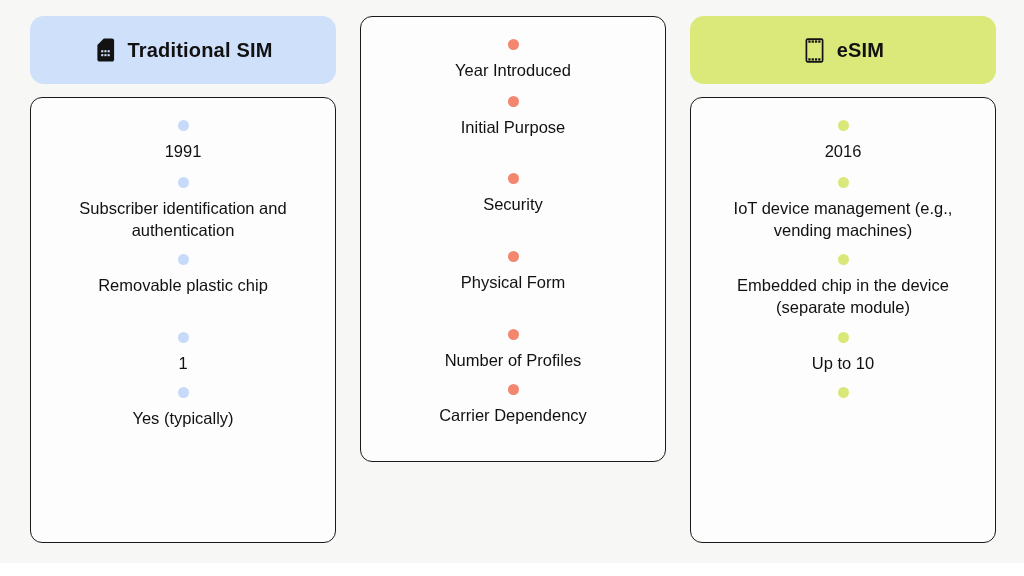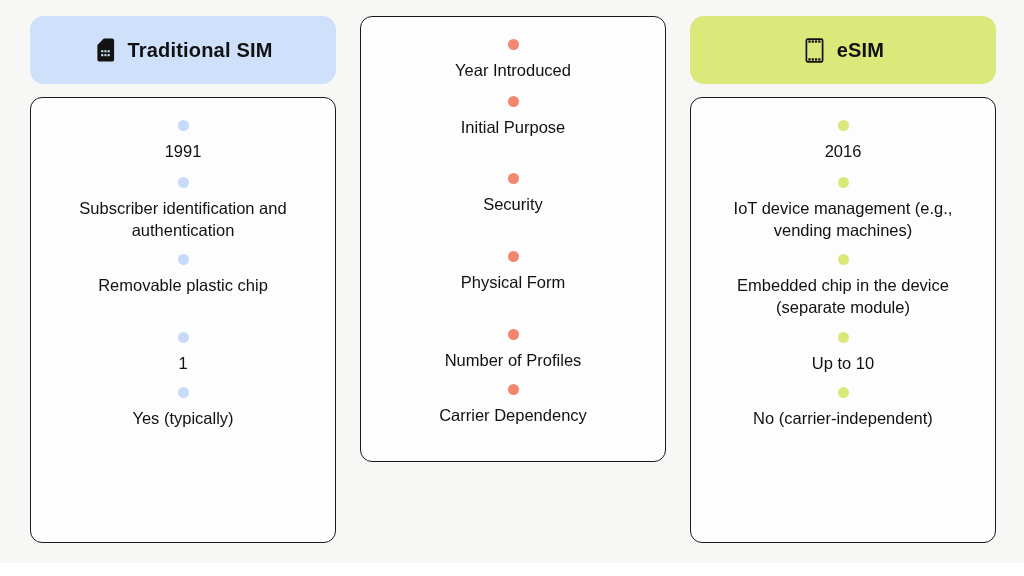--- a/index.html
+++ b/index.html
@@ -184,20 +184,19 @@
       <div class="row row-3">
         <span class="dot"></span>
         <span class="cell-text">Embedded chip in the device (separate module)</span>
       </div>
       <div class="row row-5">
         <span class="dot"></span>
         <span class="cell-text">Up to 10</span>
       </div>
       <div class="row row-6">
         <span class="dot"></span>
-        <span class="cell-text">No (carrier-independent)</span>
       </div>
     </div>
   </div>
 
 </div>
 
 <div class="footer-strip"></div>
 
 </body></html>

